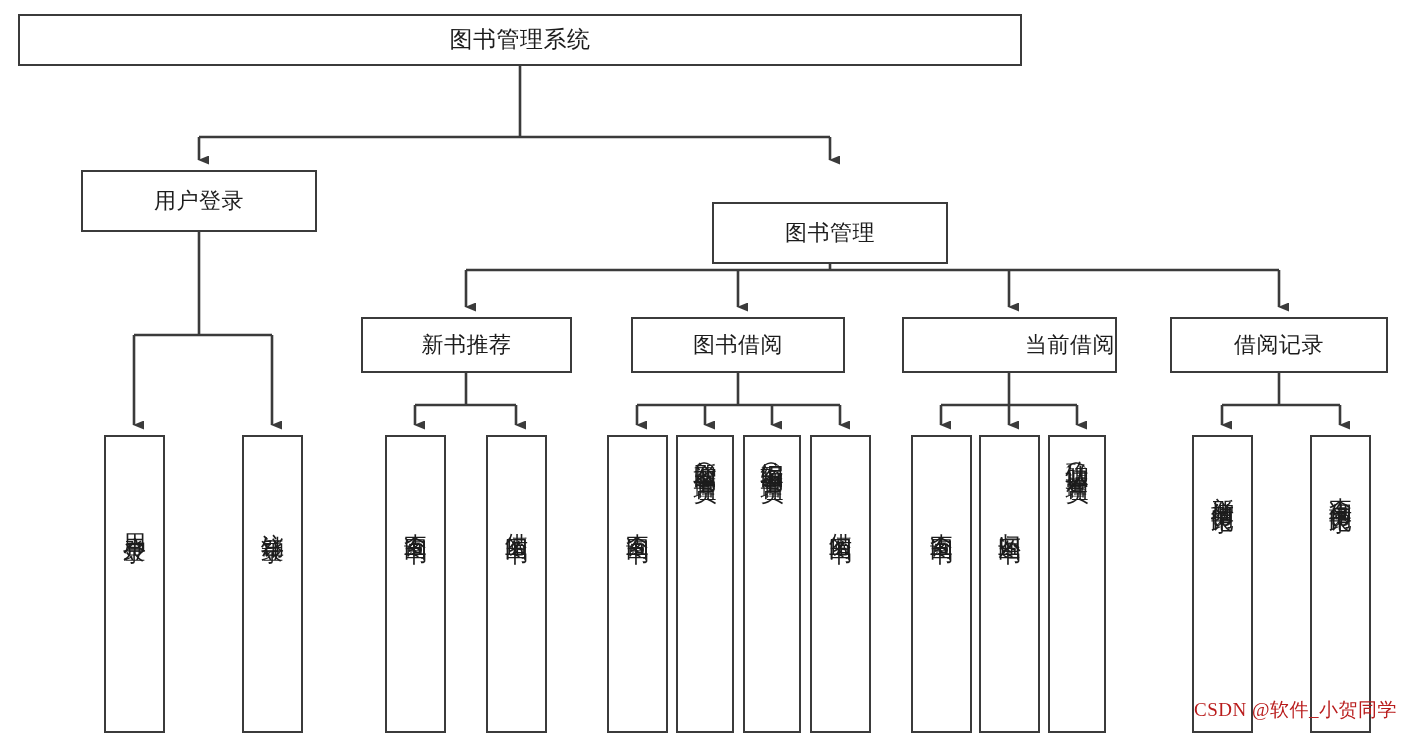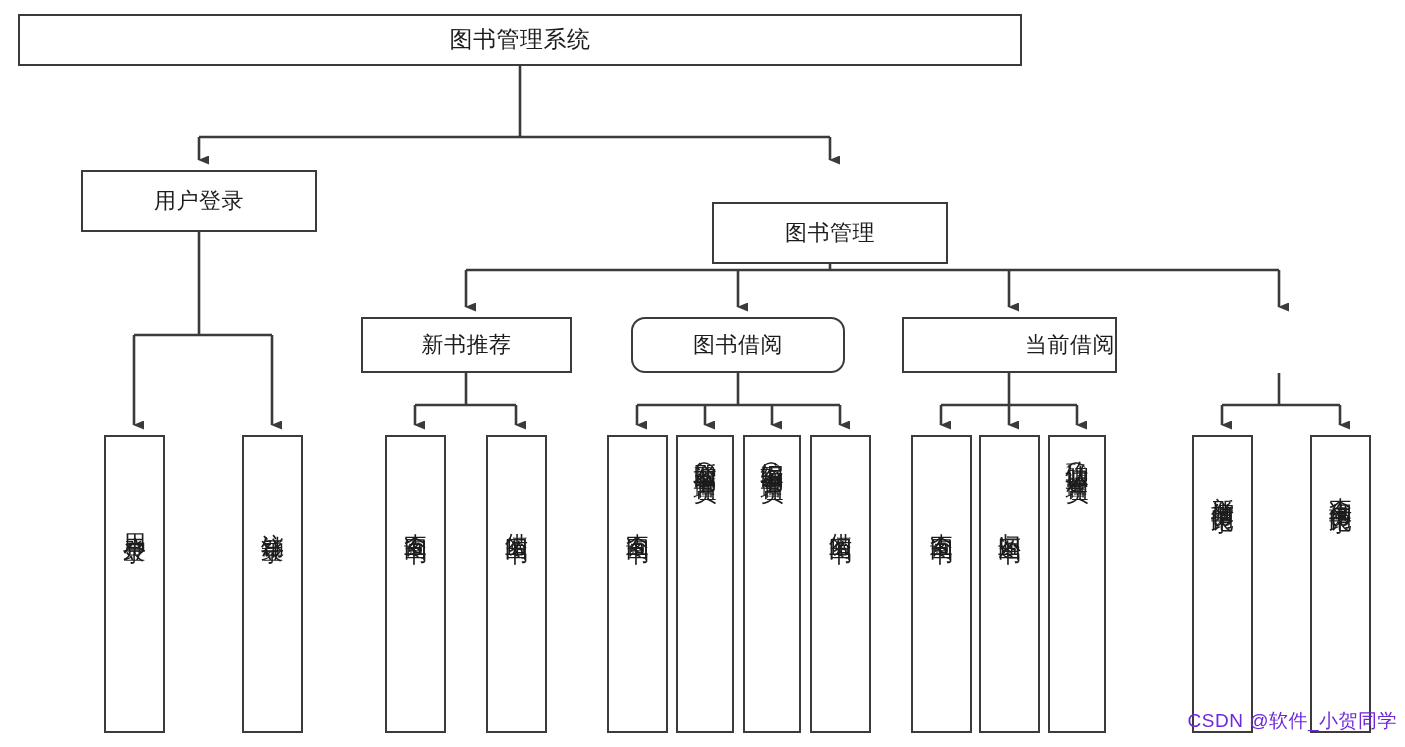--- a/index.html
+++ b/index.html
@@ -60,27 +60,27 @@
     writing-mode: vertical-rl;
     text-orientation: upright;
     font-size: 23px;
     line-height: 1.0;
     letter-spacing: 3px;
     white-space: nowrap;
   }
   #watermark {
     position: absolute;
     right: 8px;
-    bottom: 13px;
+    bottom: 24px;
     font-size: 19px;
-    color: #6d28d9;
+    color: #b91c1c;
     letter-spacing: 0.5px;
     z-index: 5;
     white-space: nowrap;
-    font-family: Liberation Sans, sans-serif;
+    font-family: Liberation Serif, serif;
   }
 </style>
 </head>
 <body>
 
 <div id="canvas">
 
   <svg id="edges" viewBox="0 0 1405 747" xmlns="http://www.w3.org/2000/svg">
     <defs>
       <marker id="arrow" markerWidth="9" markerHeight="11" refX="4.5" refY="10" orient="auto" markerUnits="userSpaceOnUse">
@@ -139,26 +139,29 @@
   <div class="node horiz" style="left:81px; top:170px; width:236px; height:62px;">
     <span class="label">用户登录</span>
   </div>
   <div class="node horiz" style="left:712px; top:170px; width:236px; height:62px;margin-top:32px;">
     <span class="label">图书管理</span>
   </div>
 
   <div class="node horiz" style="left:361px; top:317px; width:211px; height:56px;">
     <span class="label">新书推荐</span>
   </div>
-  <div class="node horiz" style="left:631px; top:317px; width:214px; height:56px;border-radius:14px;">
+  <div class="node horiz" style="left:631px; top:317px; width:214px; height:56px;">
     <span class="label">图书借阅</span>
   </div>
   <div class="node horiz" style="left:902px; top:317px; width:215px; height:56px;justify-content:flex-end;">
     <span class="label">当前借阅</span>
   </div>
+  <div class="node horiz" style="left:1170px; top:317px; width:218px; height:56px;">
+    <span class="label">借阅记录</span>
+  </div>
 
   <div class="node vert" style="left:104px; top:435px; width:61px; height:298px; padding-top:78px;">
     <span class="label">用户登录</span>
   </div>
   <div class="node vert" style="left:242px; top:435px; width:61px; height:298px; padding-top:78px;">
     <span class="label">注销登录</span>
   </div>
 
   <div class="node vert" style="left:385px; top:435px; width:61px; height:298px; padding-top:78px;">
     <span class="label">查询图书</span>

